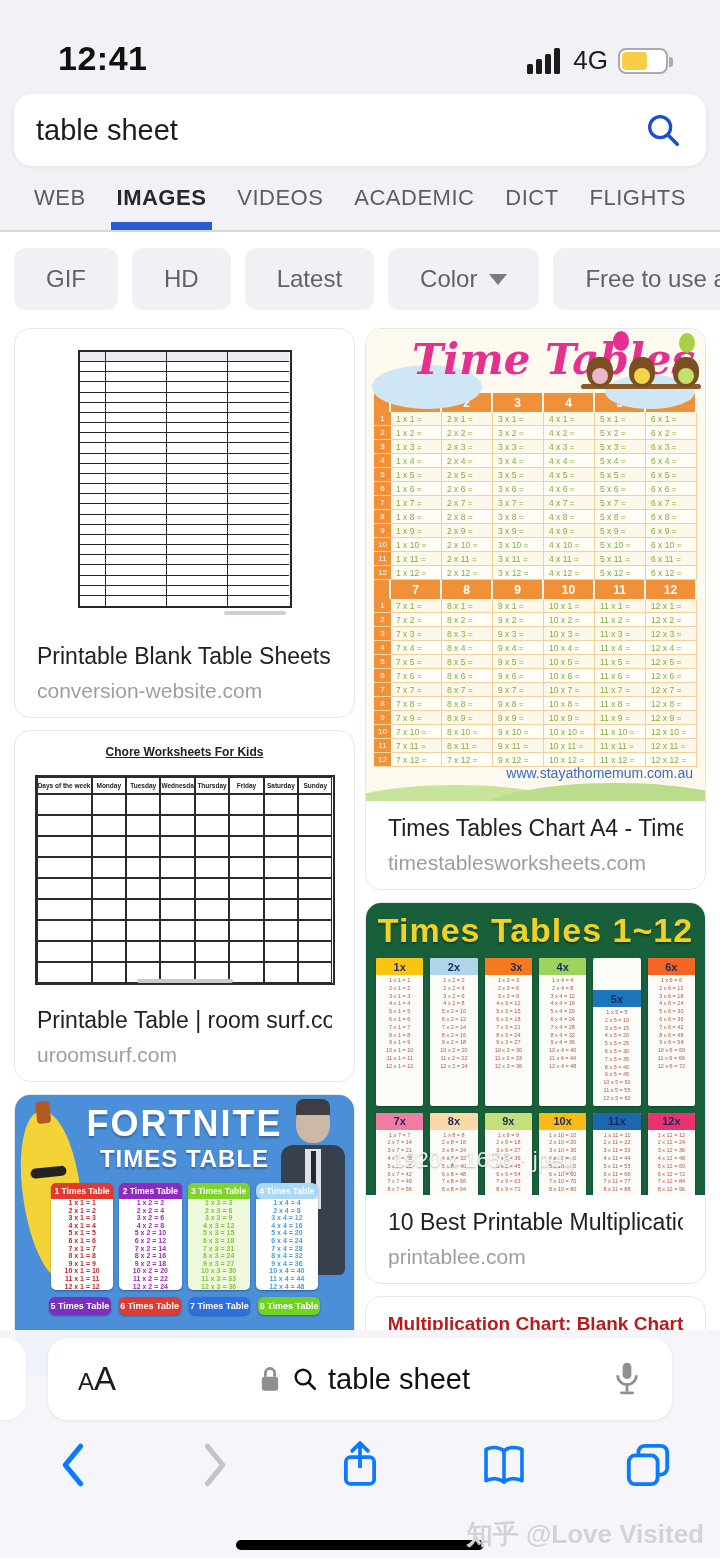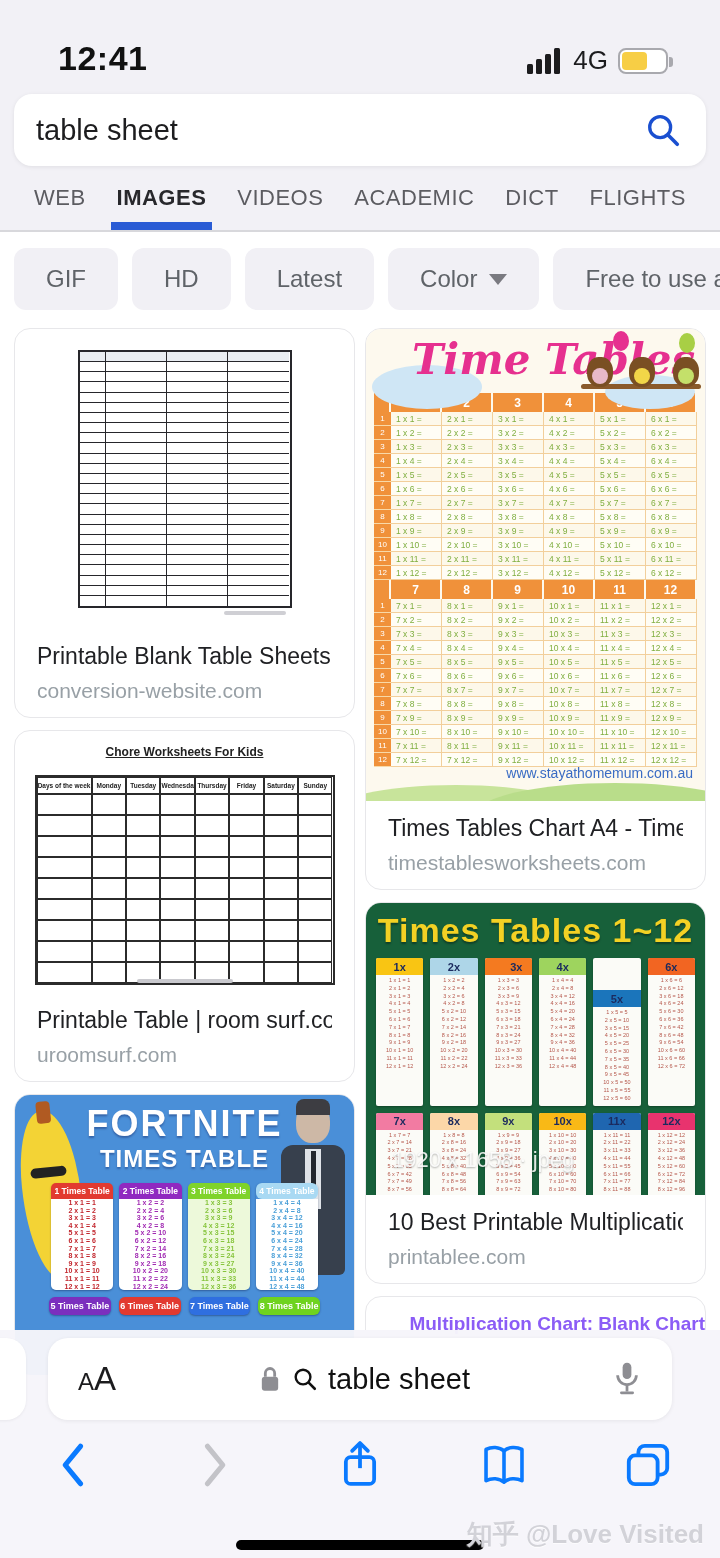--- a/index.html
+++ b/index.html
@@ -110,21 +110,21 @@
   .gt-title { text-align:center; font-size:34px; font-weight:bold; color:#f3d124; letter-spacing:1px; margin-top:2px; text-shadow:0 2px 2px rgba(0,0,0,.35); }
   .gt-grid { display:grid; grid-template-columns:repeat(6,1fr); gap:7px; margin-top:8px; }
   .gt-mini { background:#fbfbf7; border-radius:2px; overflow:hidden; box-shadow:0 1px 2px rgba(0,0,0,.3); }
   .gt-head { font-size:11px; font-weight:bold; color:#1b2a5e; text-align:center; padding:2.5px 0; }
   .gt-body { padding:2px 0 3px; }
   .gt-row { font-size:5.5px; color:#b5564a; text-align:center; line-height:7.8px; white-space:nowrap; }
   .gt-overlay { position:absolute; left:26px; bottom:22px; font-size:22px; color:rgba(255,255,255,.88); text-shadow:0 1px 2px rgba(0,0,0,.3); }
 
   
   .partial-card { height:70px; padding-top:16px; }
-  .partial-title { text-align:right; font-size:19px; font-weight:bold; color:#8b5cf6; }
+  .partial-title { text-align:center; font-size:19px; font-weight:bold; color:#b91c1c; }
 
   
   .bottom-overlay { position:absolute; left:0; right:0; bottom:0; height:228px; background:rgba(246,245,250,.97); }
   .addr-row { position:relative; height:92px; padding-top:8px; }
   .peek-pill { position:absolute; left:-30px; top:8px; width:56px; height:82px; background:#fff; border-radius:20px; box-shadow:0 1px 3px rgba(0,0,0,.06); }
   .addr-pill { margin:0 48px; height:82px; background:#fff; border-radius:20px; display:flex; align-items:center; padding:0 30px; box-shadow:0 1px 4px rgba(0,0,0,.07); }
   .reader-btn { display:flex; align-items:baseline; color:#1c1c1e; }
   .reader-btn .a-sm { font-size:24px; } .reader-btn .a-lg { font-size:33px; }
   .addr-center { flex:1; display:flex; align-items:center; justify-content:center; gap:10px; }
   .url-text { font-size:29px; color:#111; }

